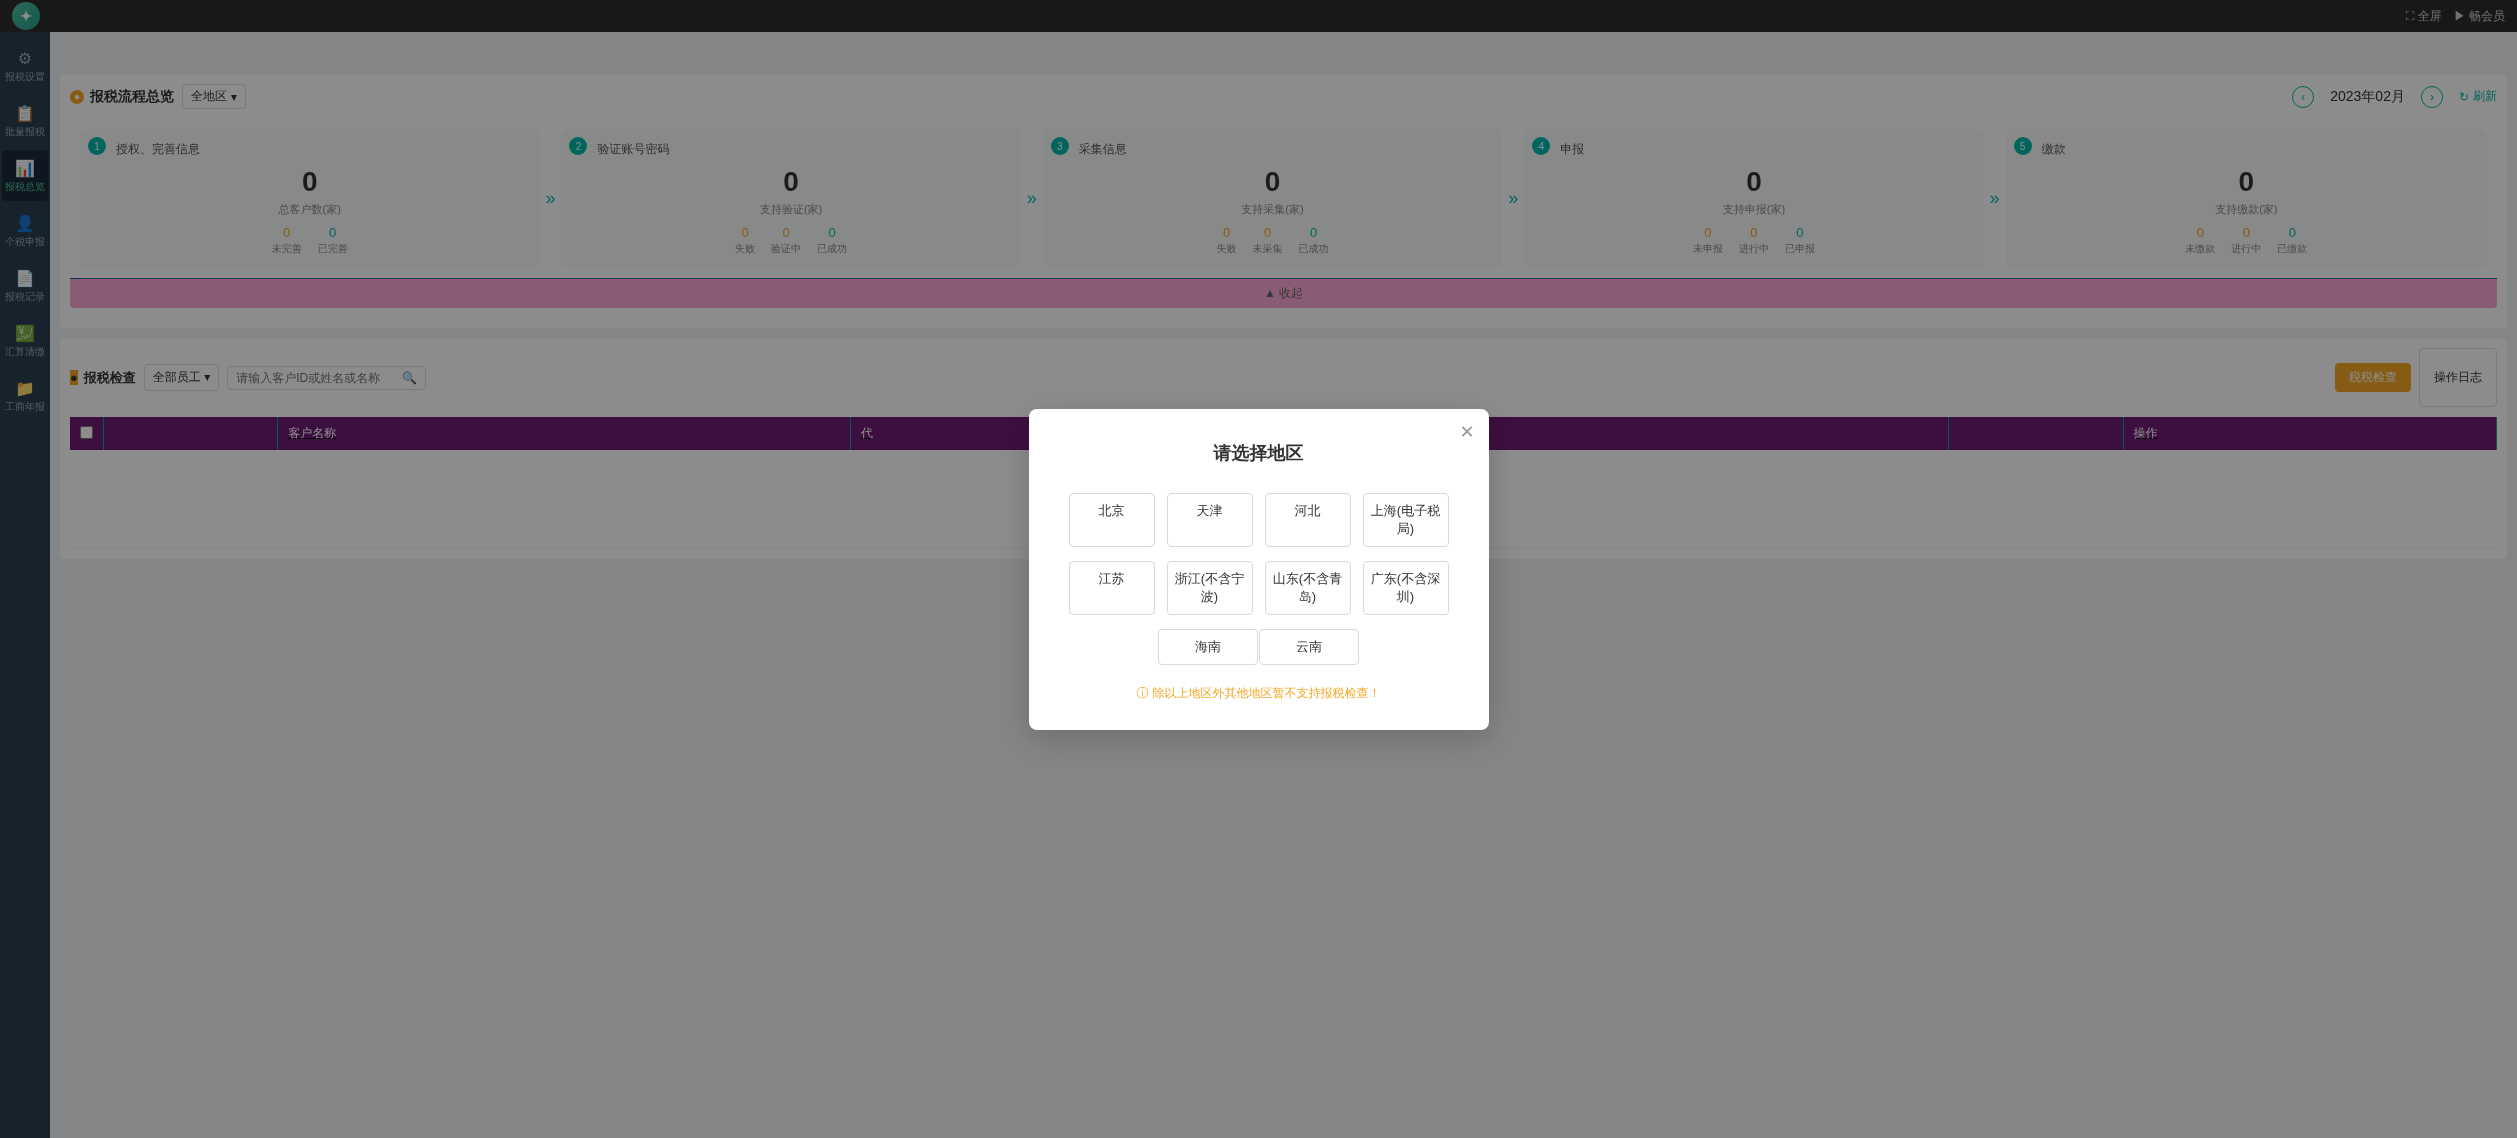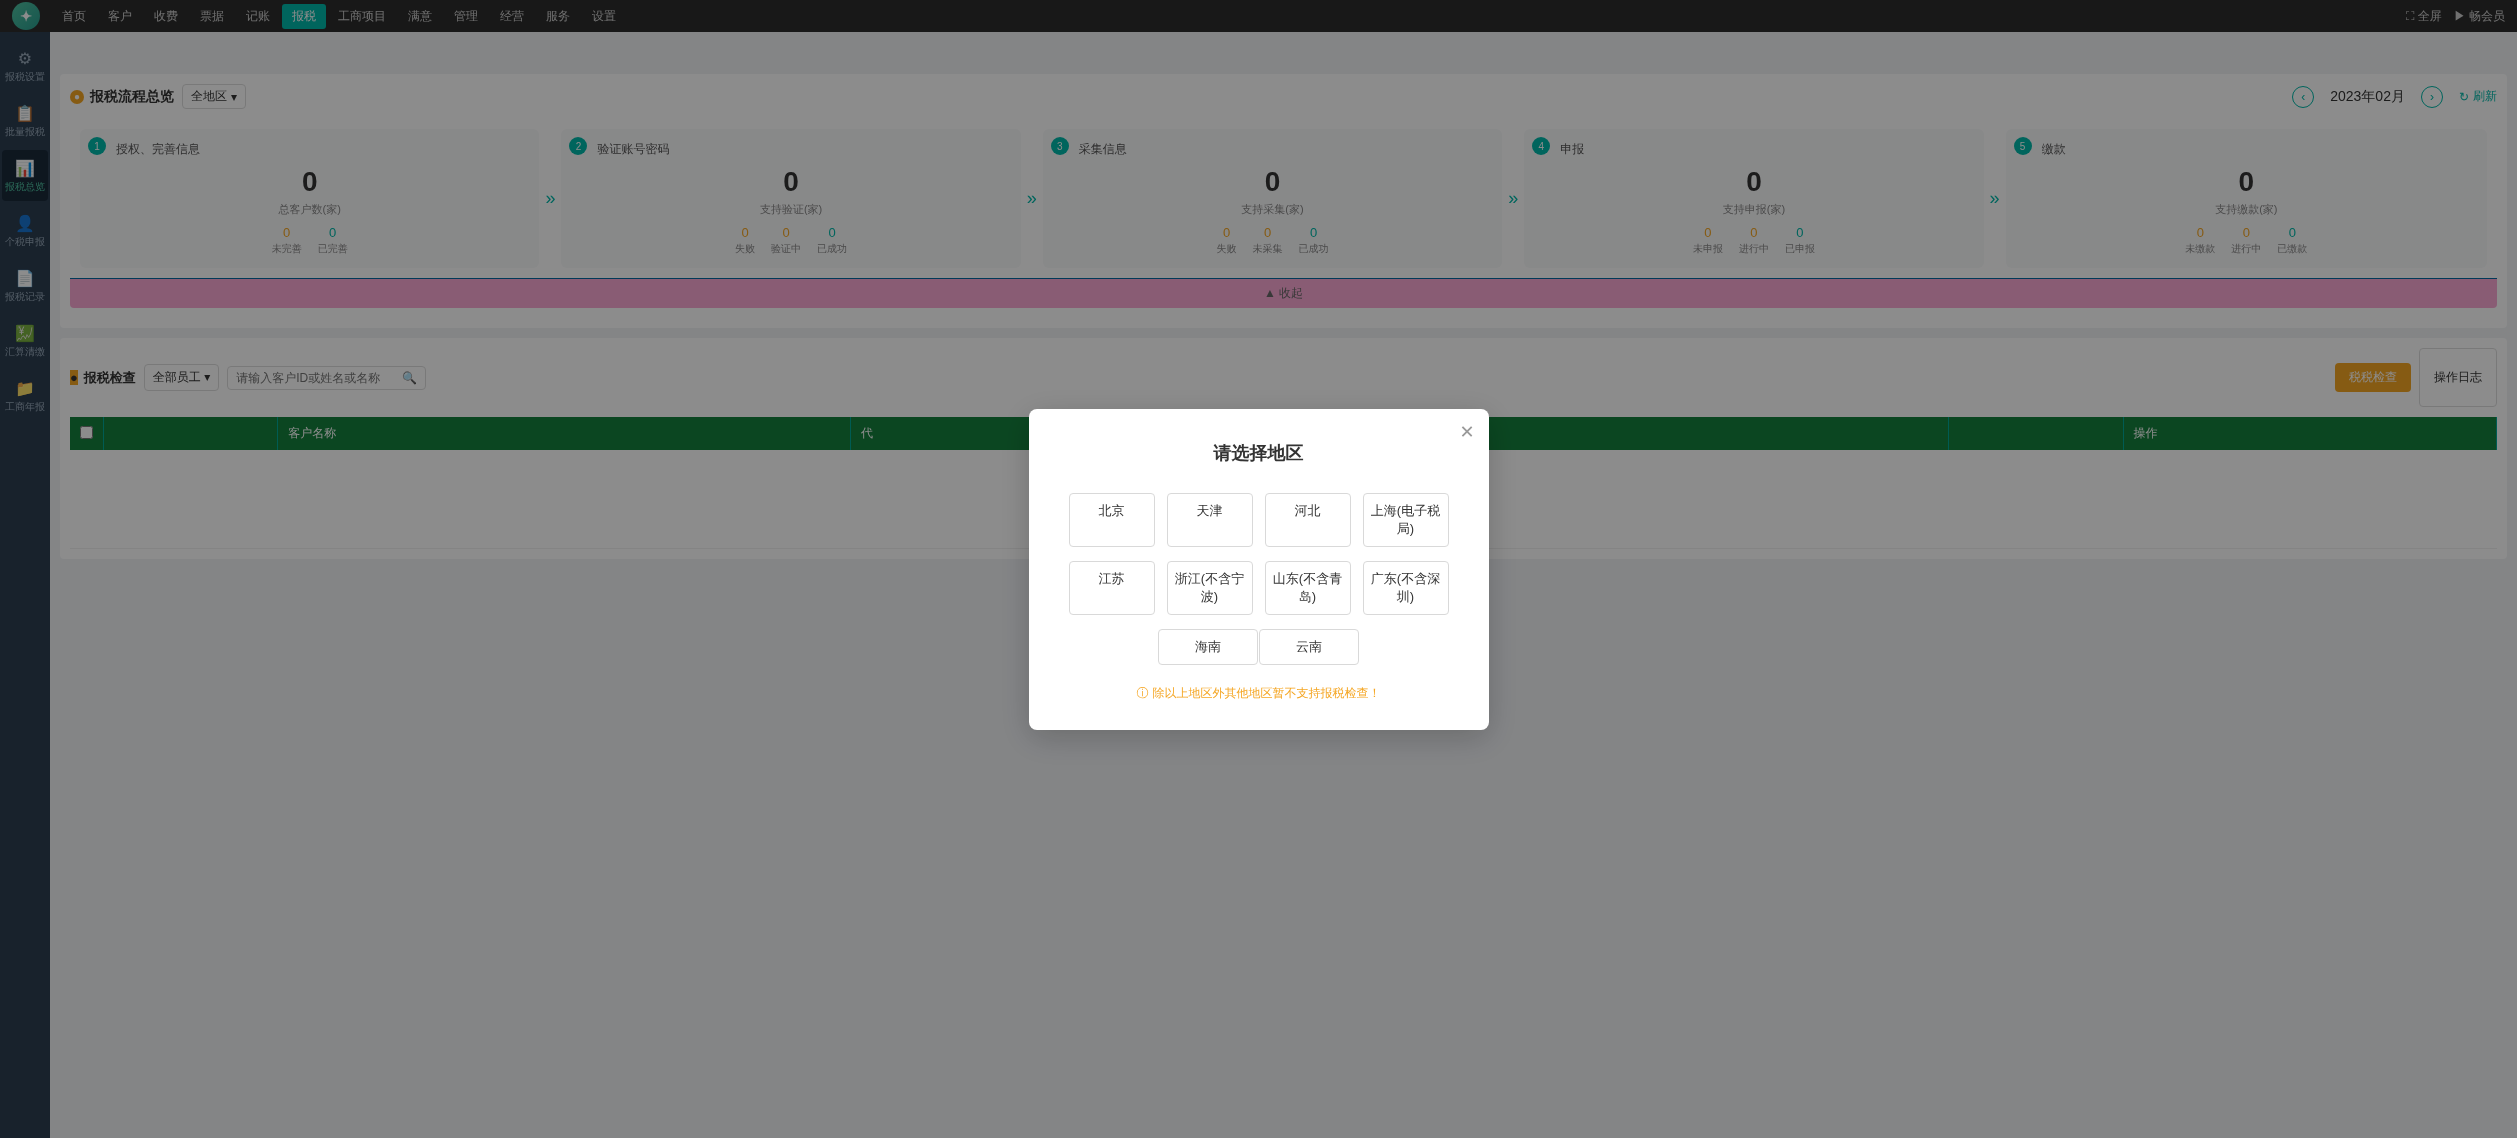--- a/index.html
+++ b/index.html
@@ -219,21 +219,21 @@
       margin-left: auto;
     }
     .op-log-btn {
       background: white; color: #333; border: 1px solid #ddd;
       padding: 20px 14px; border-radius: 4px; cursor: pointer; font-size: 12px;
     }
 
     
     .table-wrap { overflow-x: auto; }
     table { width: 100%; border-collapse: collapse; font-size: 12px; }
-    thead tr { background: #15803d; }
+    thead tr { background: #701a75; text-decoration: underline; }
     thead th {
       padding: 8px 10px; color: white; font-weight: normal;
       text-align: left; border-right: 1px solid #00a898;
     }
     tbody tr { border-bottom: 1px solid #f0f0f0; }
     tbody td { padding: 8px 10px; color: #555; }
     .checkbox-cell { width: 30px; text-align: center; }
     .empty-tip {
       text-align: center; padding: 40px; color: #999; font-size: 13px;
     }
@@ -290,34 +290,20 @@
     .modal-warning {
       text-align: center; color: #f5a623; font-size: 12px;
       display: flex; align-items: center; justify-content: center; gap: 4px;
     }
   </style>
 </head>
 <body>
 
 <div class="top-nav">
   <div class="top-nav-logo">✦</div>
-  <div id="nav-items" style="display: flex; gap: 2px;">
-      <div class="top-nav-item">首页</div>
-      <div class="top-nav-item">客户</div>
-      <div class="top-nav-item">收费</div>
-      <div class="top-nav-item">票据</div>
-      <div class="top-nav-item">记账</div>
-      <div class="top-nav-item active">报税</div>
-      <div class="top-nav-item">工商项目</div>
-      <div class="top-nav-item">满意</div>
-      <div class="top-nav-item">管理</div>
-      <div class="top-nav-item">经营</div>
-      <div class="top-nav-item">服务</div>
-      <div class="top-nav-item">设置</div>
-    </div>
   <div class="top-nav-right">
     <span>⛶ <span>全屏</span></span>
     <span>▶ <span>畅会员</span></span>
   </div>
 </div>
 
 <div class="sidebar">
   <div id="sidebar-items" style="display: flex; flex-direction: column; gap: 4px;">
       <div class="sidebar-item">
         <div class="sidebar-icon">⚙</div>

